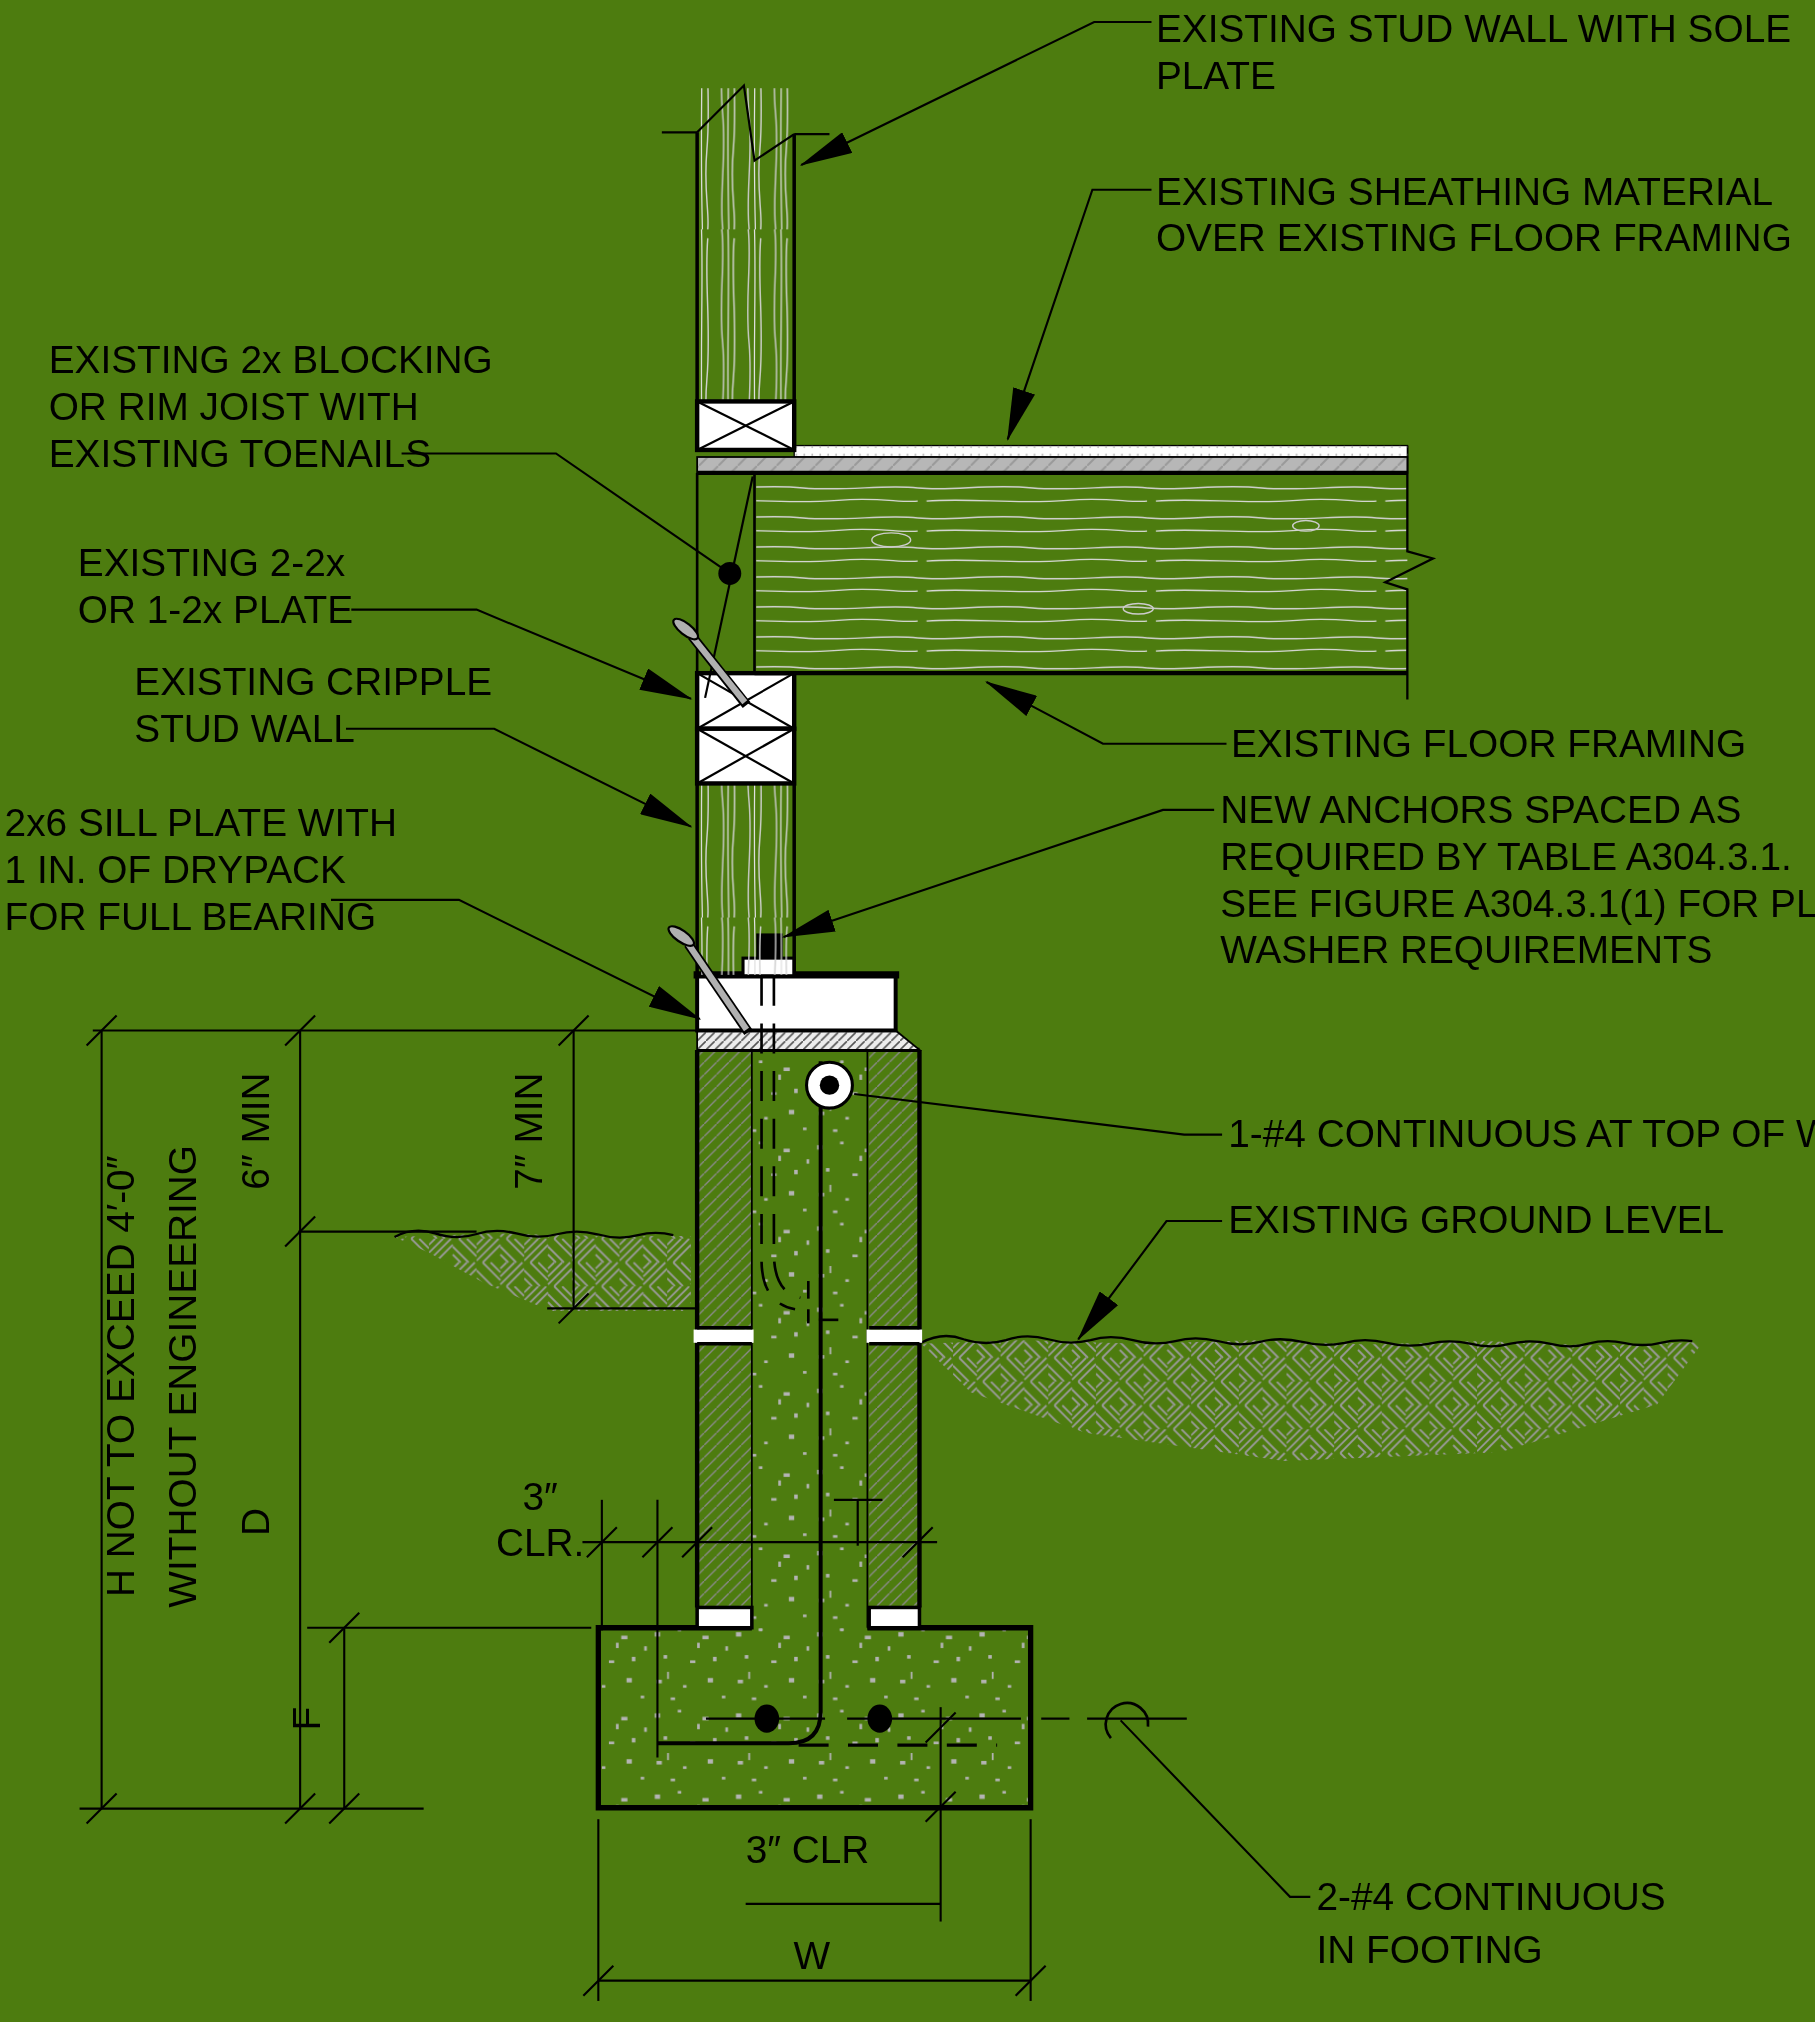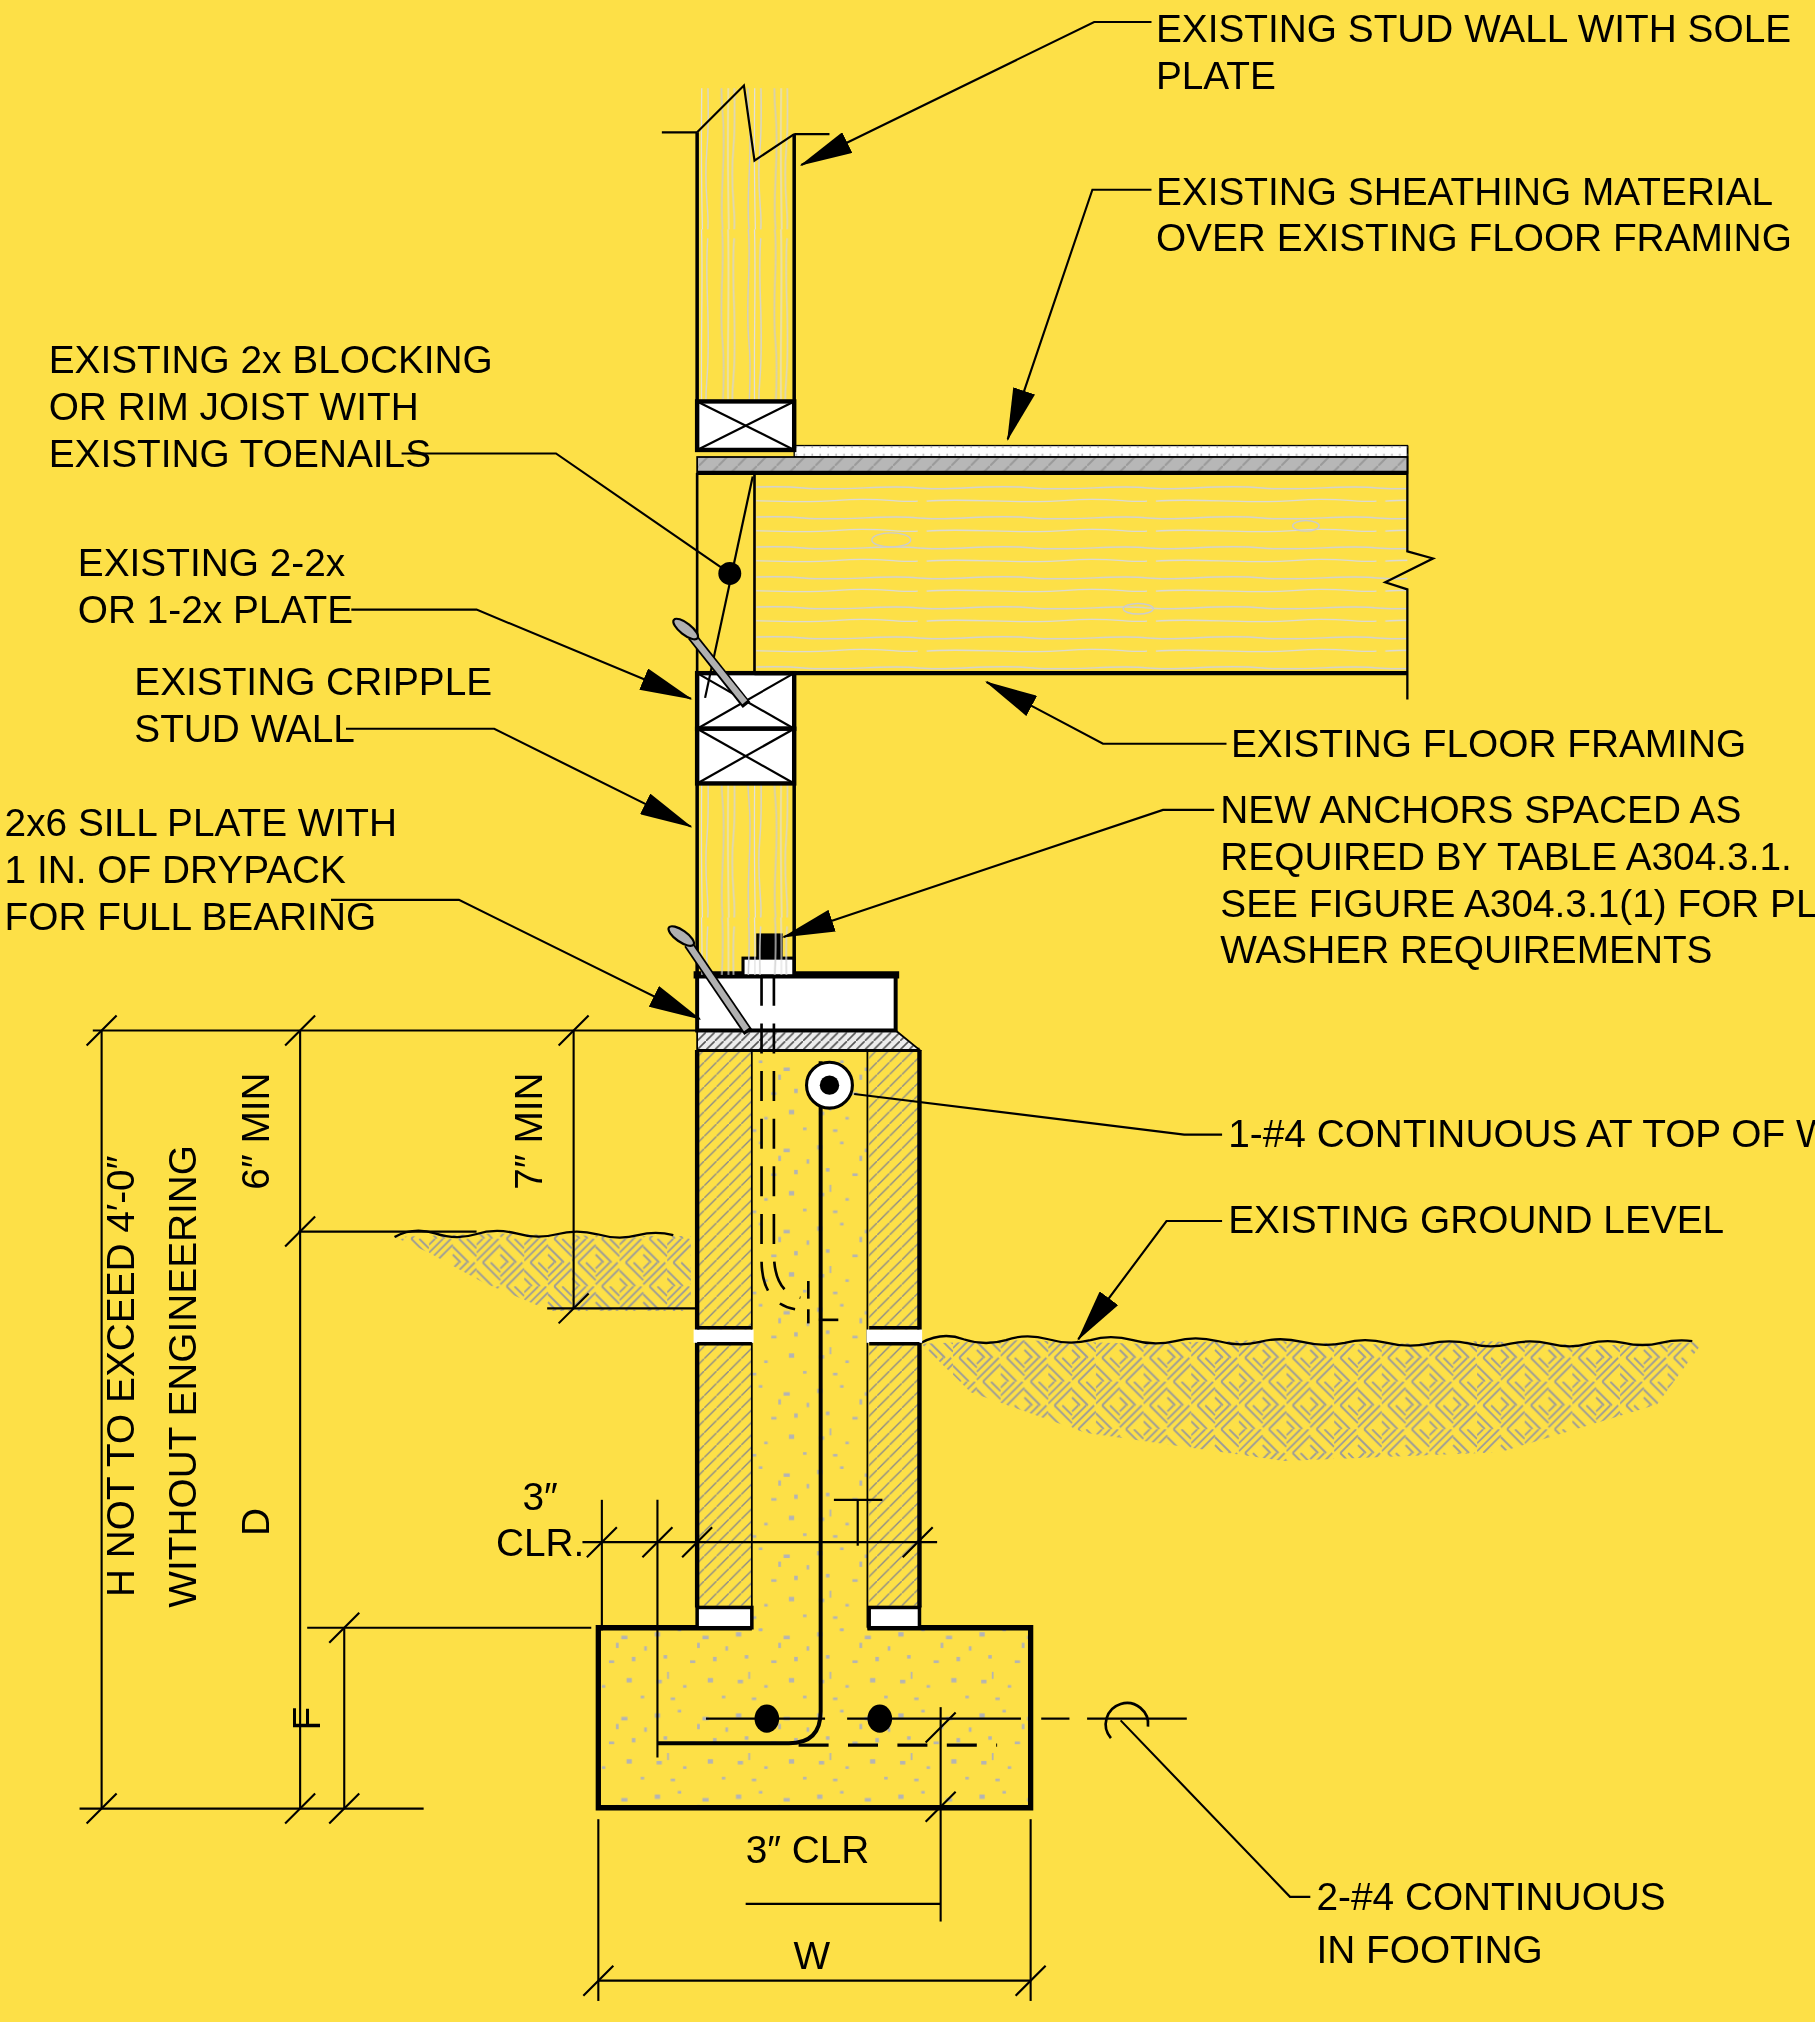--- a/index.html
+++ b/index.html
@@ -1,16 +1,16 @@
 <!DOCTYPE html>
 <html style="font-size:14px"><head>
 <meta charset="utf-8">
 <style>
   html,body{margin:0;padding:0;background:#ffffff;}
-  .page{width:1816px;height:2023px;background:#fde047;position:relative;overflow:hidden;}
+  .page{width:1816px;height:2023px;background:#4d7c0f;position:relative;overflow:hidden;}
   svg{display:block;}
   text{font-family:"Liberation Sans", sans-serif;fill:#000;}
   .lbl{font-size:44px;}
   .dim{font-size:44px;}
   .anch-mid{text-anchor:middle;}
 </style>
 </head>
 <body>
 
 <div class="page">

